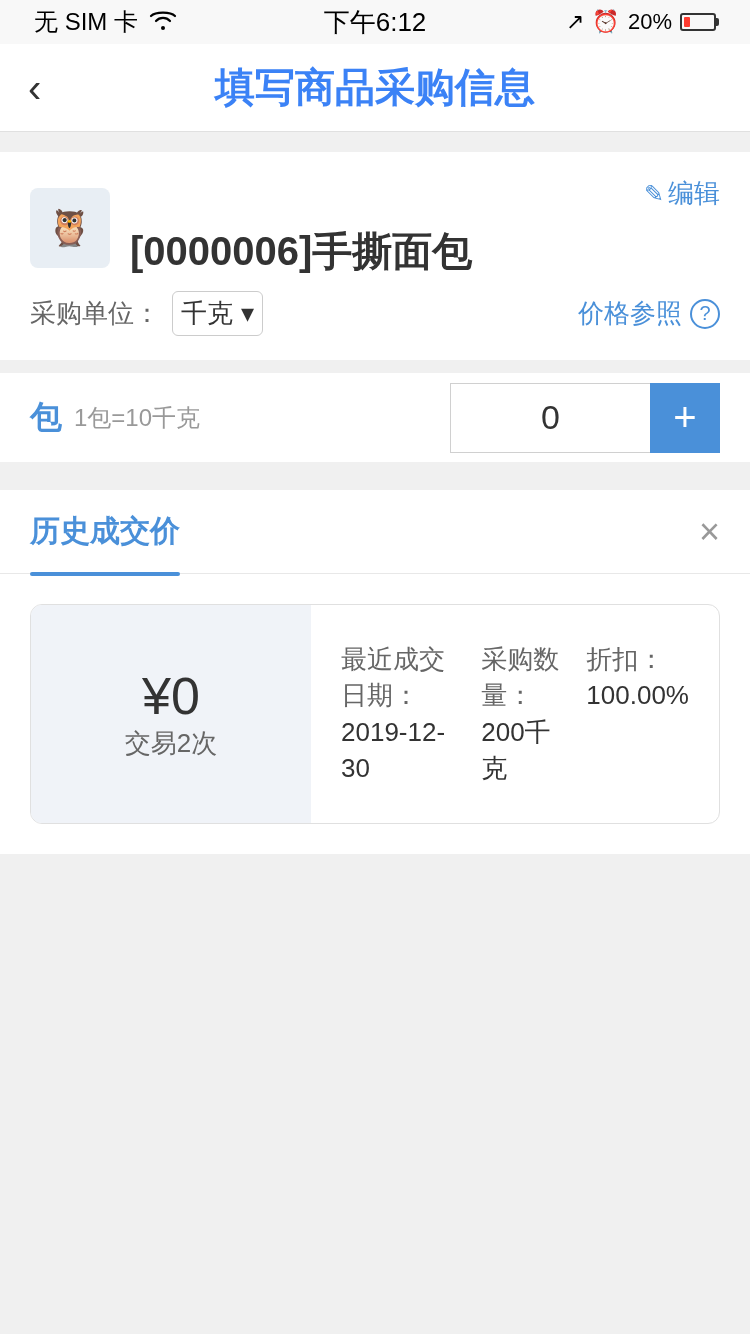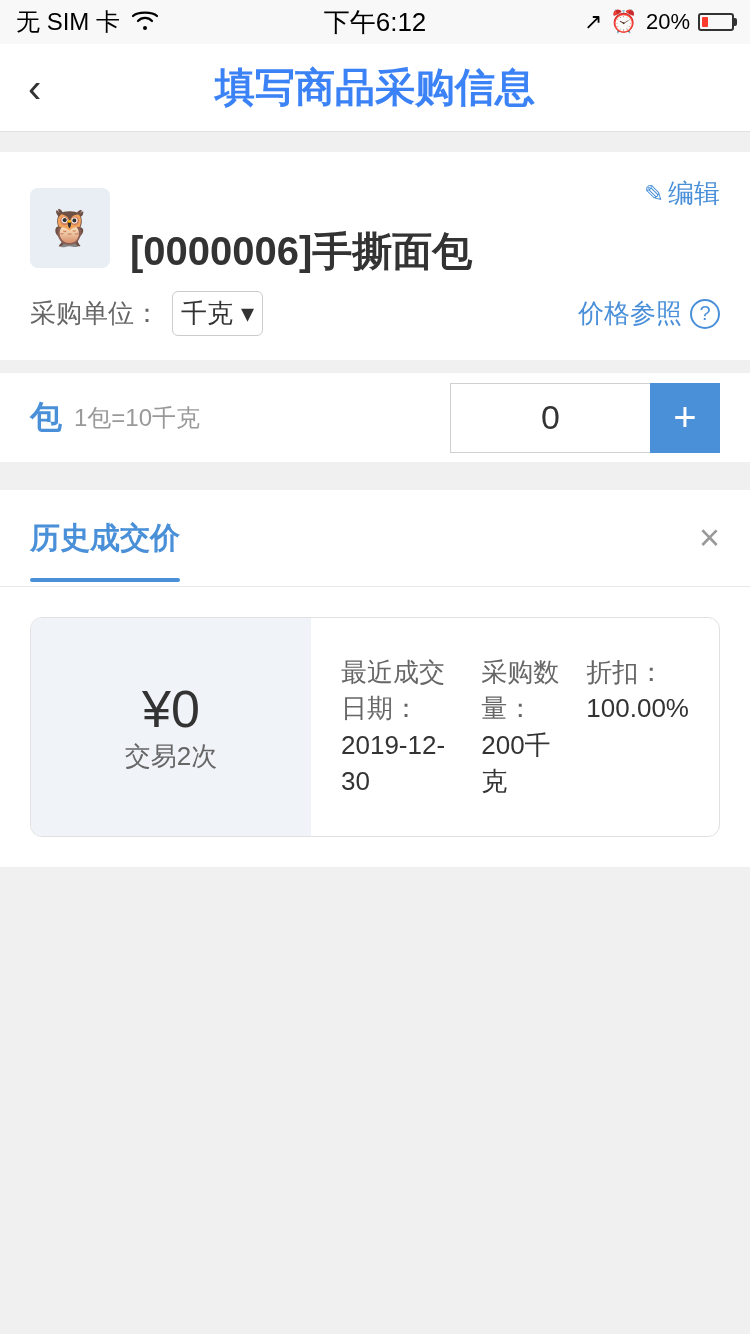--- a/index.html
+++ b/index.html
@@ -13,21 +13,21 @@
     }
 
     
     .status-bar {
       width: 750px;
       height: 44px;
       background: #f8f8f8;
       display: flex;
       align-items: center;
       justify-content: space-between;
-      padding: 0 16px;
+      padding: 0 34px;
       font-size: 24px;
       font-weight: 500;
       color: #000;
     }
     .status-left {
       display: flex;
       align-items: center;
       gap: 10px;
     }
     .status-center {
@@ -247,21 +247,21 @@
     .tabs-panel {
       background: #fff;
       margin-top: 20px;
     }
     .tabs-header {
       display: flex;
       align-items: center;
       justify-content: space-between;
       padding: 0 30px;
       border-bottom: 1px solid #e8e8e8;
-      height: 97px;
+      height: 84px;
     }
     .tabs-left {
       display: flex;
       gap: 60px;
     }
     .tab-item {
       display: flex;
       flex-direction: column;
       align-items: center;
       justify-content: center;

